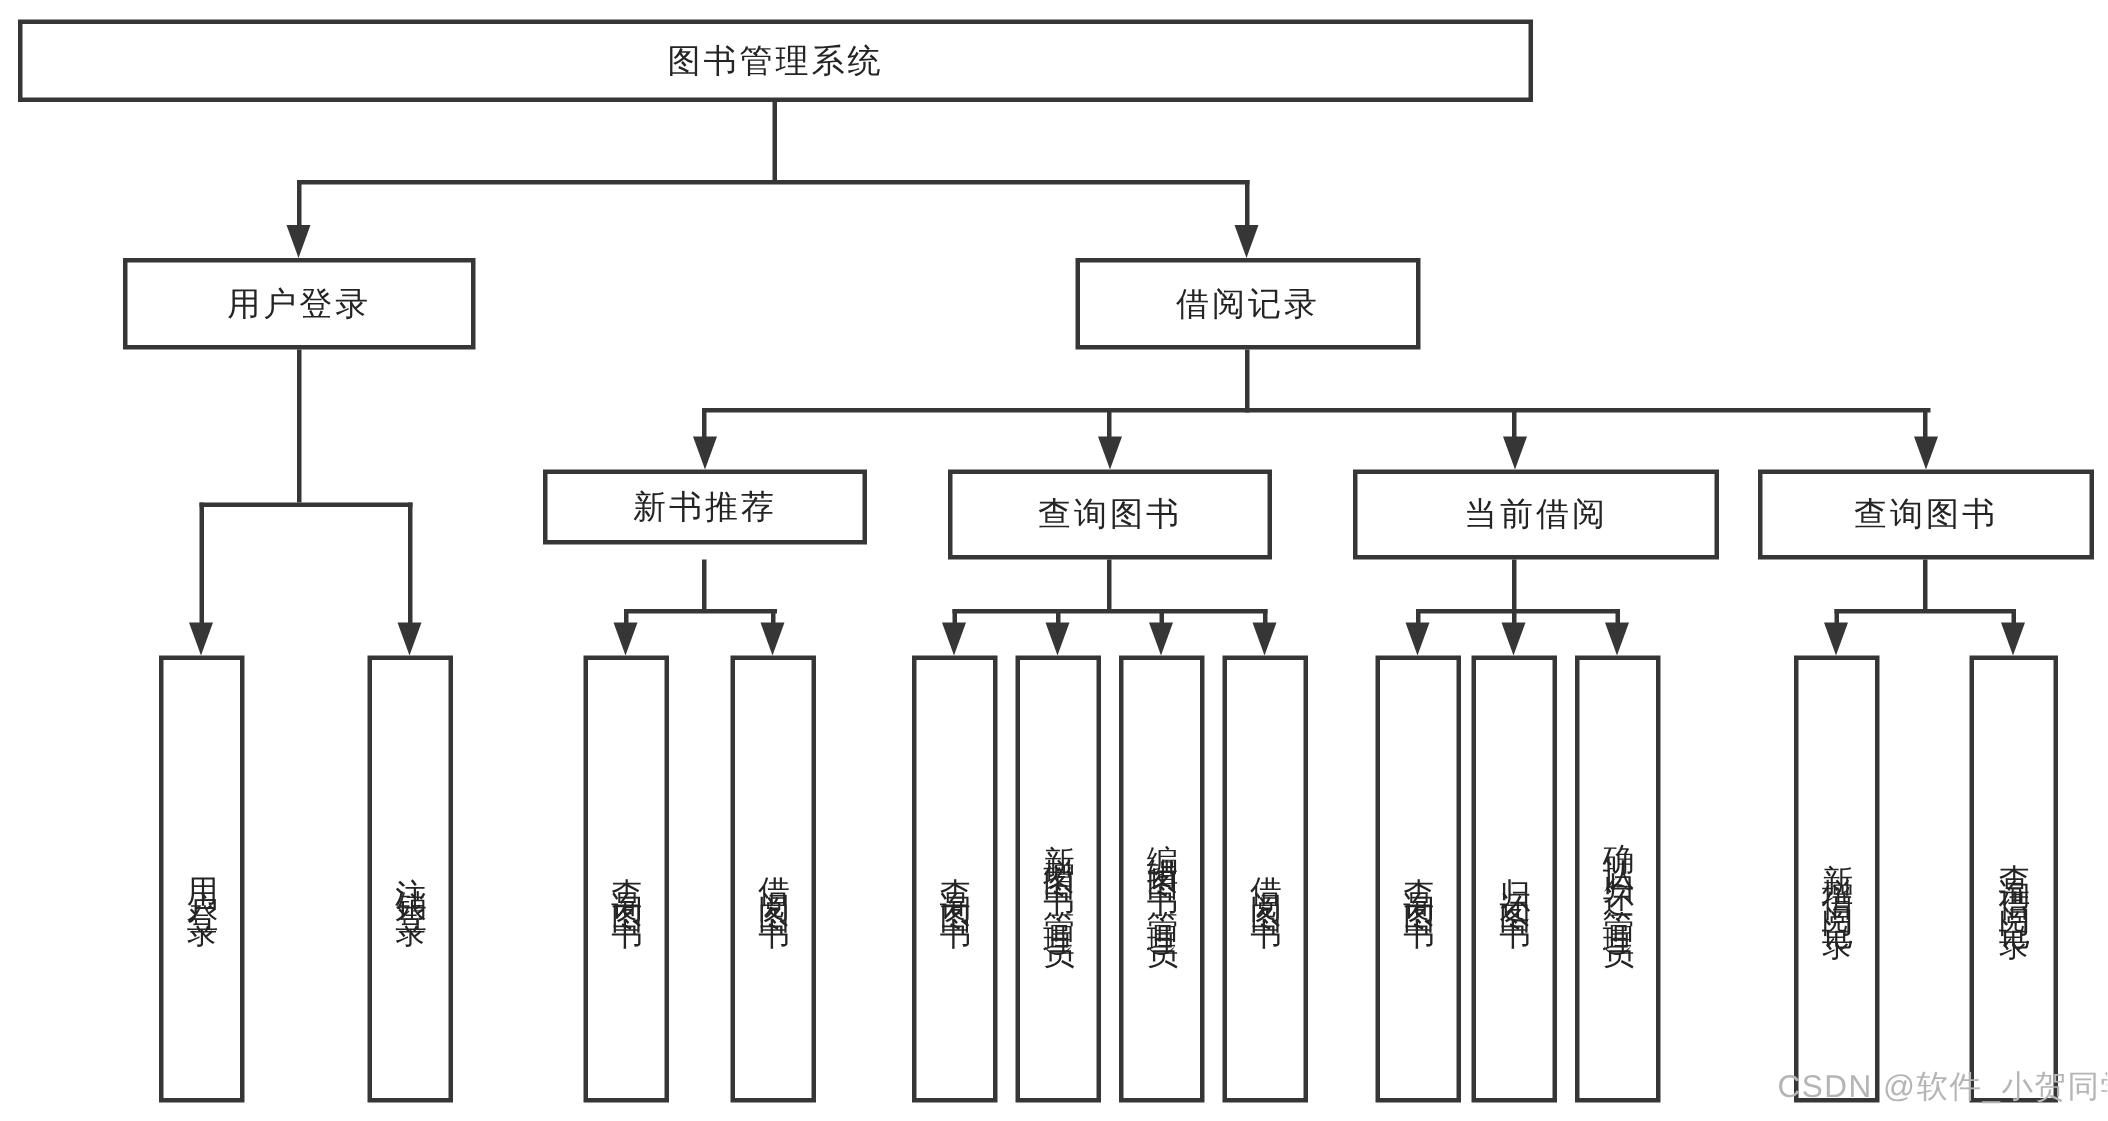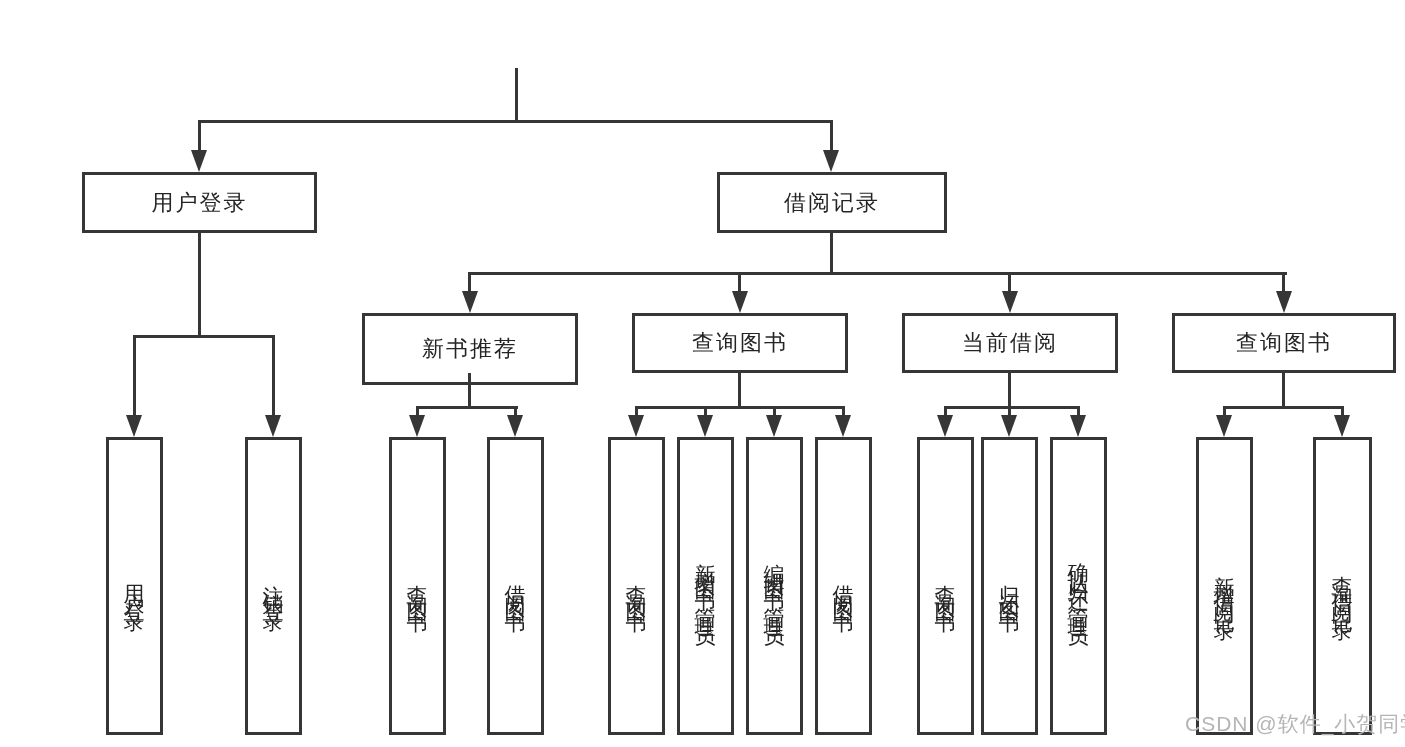--- a/index.html
+++ b/index.html
@@ -42,20 +42,23 @@
     color:#b5b5b5;
     letter-spacing:1px;
     white-space:nowrap;
   }
 </style>
 </head>
 <body>
 
 <div id="stage">
 
+  <div class="node hnode" style="left:12px;top:13px;width:1010px;height:55px;">
+    <span>图书管理系统</span>
+  </div>
 
   <div class="vl" style="left:515px;top:68px;height:52px;"></div>
   <div class="hl" style="left:198px;top:120px;width:635px;"></div>
   <div class="vl" style="left:198px;top:120px;height:32px;"></div>
   <div class="arrow" style="left:191px;top:150px;"></div>
   <div class="vl" style="left:830px;top:120px;height:32px;"></div>
   <div class="arrow" style="left:823px;top:150px;"></div>
 
   <div class="node hnode" style="left:82px;top:172px;width:235px;height:61px;">
     <span>用户登录</span>
@@ -75,27 +78,27 @@
   <div class="hl" style="left:468px;top:272px;width:819px;"></div>
   <div class="vl" style="left:468px;top:272px;height:22px;"></div>
   <div class="arrow" style="left:462px;top:291px;"></div>
   <div class="vl" style="left:738px;top:272px;height:22px;"></div>
   <div class="arrow" style="left:732px;top:291px;"></div>
   <div class="vl" style="left:1008px;top:272px;height:22px;"></div>
   <div class="arrow" style="left:1002px;top:291px;"></div>
   <div class="vl" style="left:1282px;top:272px;height:22px;"></div>
   <div class="arrow" style="left:1276px;top:291px;"></div>
 
-  <div class="node hnode" style="left:362px;top:313px;width:216px;height:72px;align-items:center;">
+  <div class="node hnode" style="left:362px;top:313px;width:216px;height:50px;align-items:center;">
     <span>新书推荐</span>
   </div>
   <div class="node hnode" style="left:632px;top:313px;width:216px;height:60px;">
     <span>查询图书</span>
   </div>
-  <div class="node hnode" style="left:902px;top:313px;width:216px;height:60px;font-family:Liberation Serif, serif;">
+  <div class="node hnode" style="left:902px;top:313px;width:244px;height:60px;font-family:Liberation Serif, serif;">
     <span>当前借阅</span>
   </div>
   <div class="node hnode" style="left:1172px;top:313px;width:224px;height:60px;">
     <span>查询图书</span>
   </div>
 
   <div class="vl" style="left:468px;top:373px;height:33px;"></div>
   <div class="hl" style="left:416px;top:406px;width:102px;"></div>
   <div class="vl" style="left:416px;top:406px;height:12px;"></div>
   <div class="arrow" style="left:409px;top:415px;"></div>

